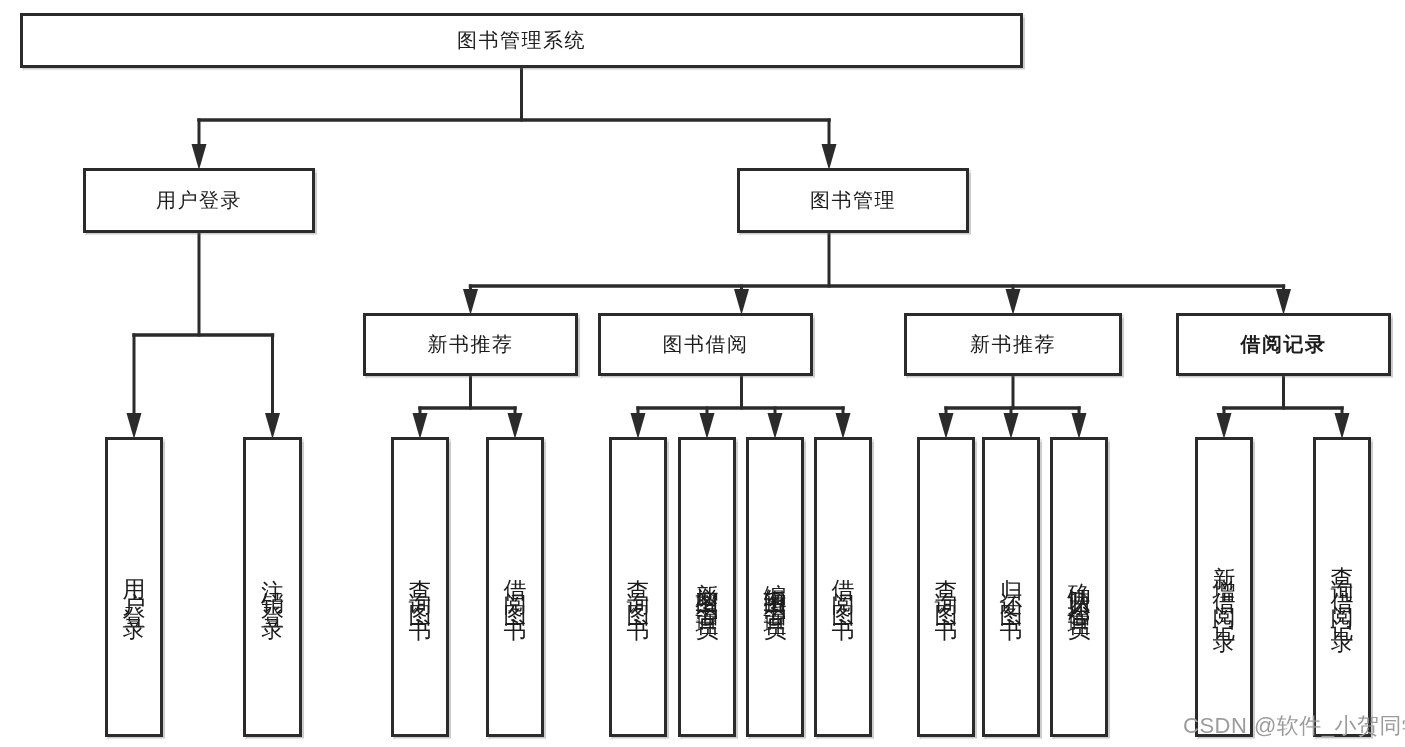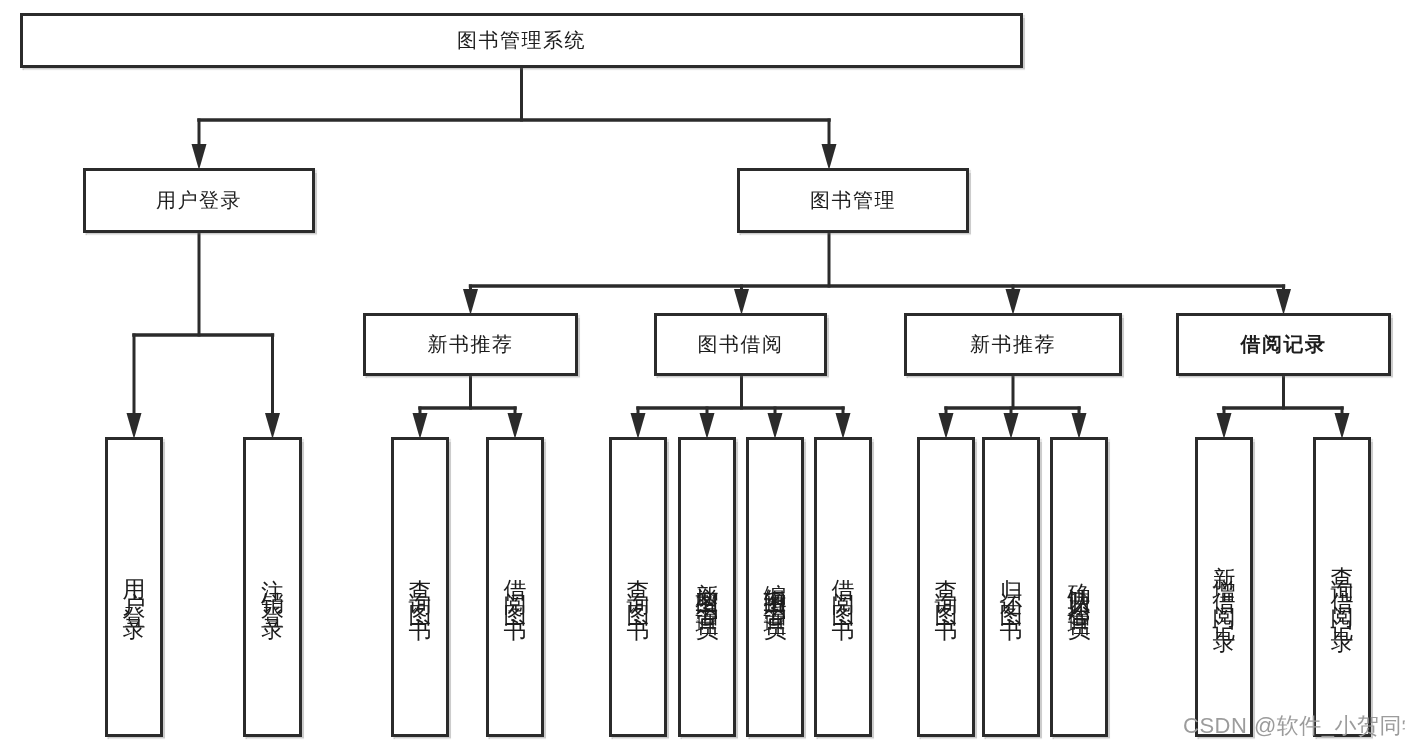--- a/index.html
+++ b/index.html
@@ -88,21 +88,21 @@
       </div>
       <div class="node horizontal" style="left: 83px; top: 168px; width: 232px; height: 65px;">
         <span class="lbl">用户登录</span>
       </div>
       <div class="node horizontal" style="left: 713px; top: 168px; width: 232px; height: 65px; margin-left: 24px;">
         <span class="lbl">图书管理</span>
       </div>
       <div class="node horizontal" style="left: 363px; top: 313px; width: 215px; height: 63px;">
         <span class="lbl">新书推荐</span>
       </div>
-      <div class="node horizontal" style="left: 654px; top: 313px; width: 173px; height: 63px;">
+      <div class="node horizontal" style="left: 598px; top: 313px; width: 215px; height: 63px;">
         <span class="lbl">图书借阅</span>
       </div>
       <div class="node horizontal" style="left: 904px; top: 313px; width: 218px; height: 63px;">
         <span class="lbl">新书推荐</span>
       </div>
       <div class="node horizontal" style="left: 1176px; top: 313px; width: 215px; height: 63px; font-weight: bold;">
         <span class="lbl">借阅记录</span>
       </div>
       <div class="node vertical" style="left: 105px; top: 437px; width: 58px; height: 300px;">
         <span class="lbl" style="letter-spacing: 13px;">用户登录</span>

